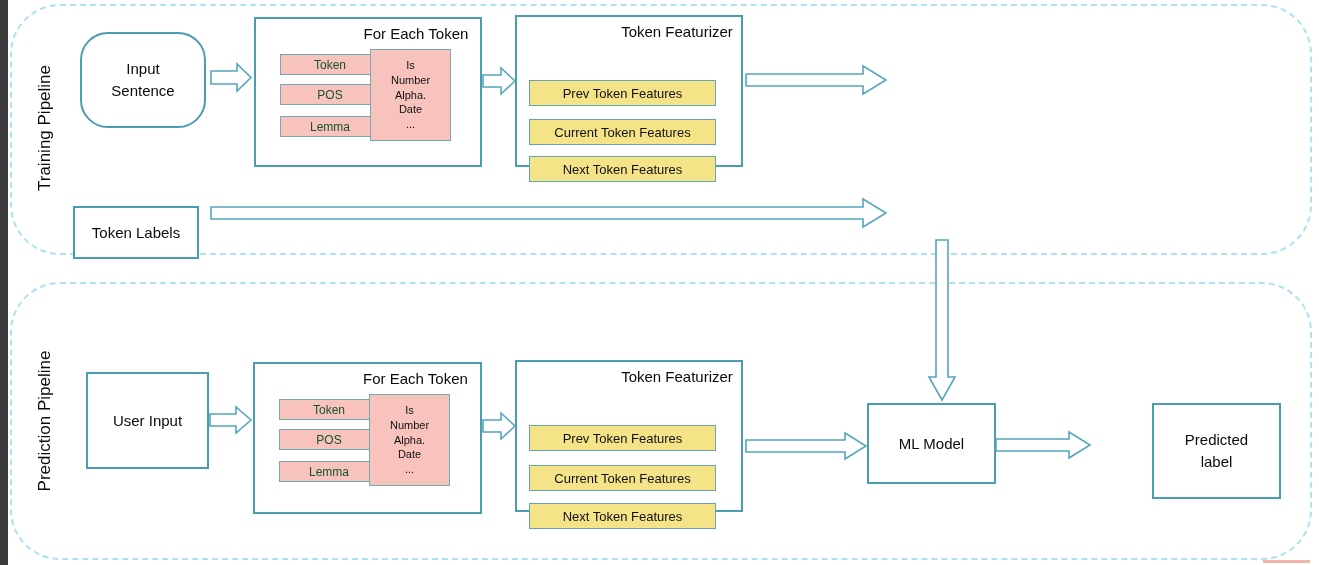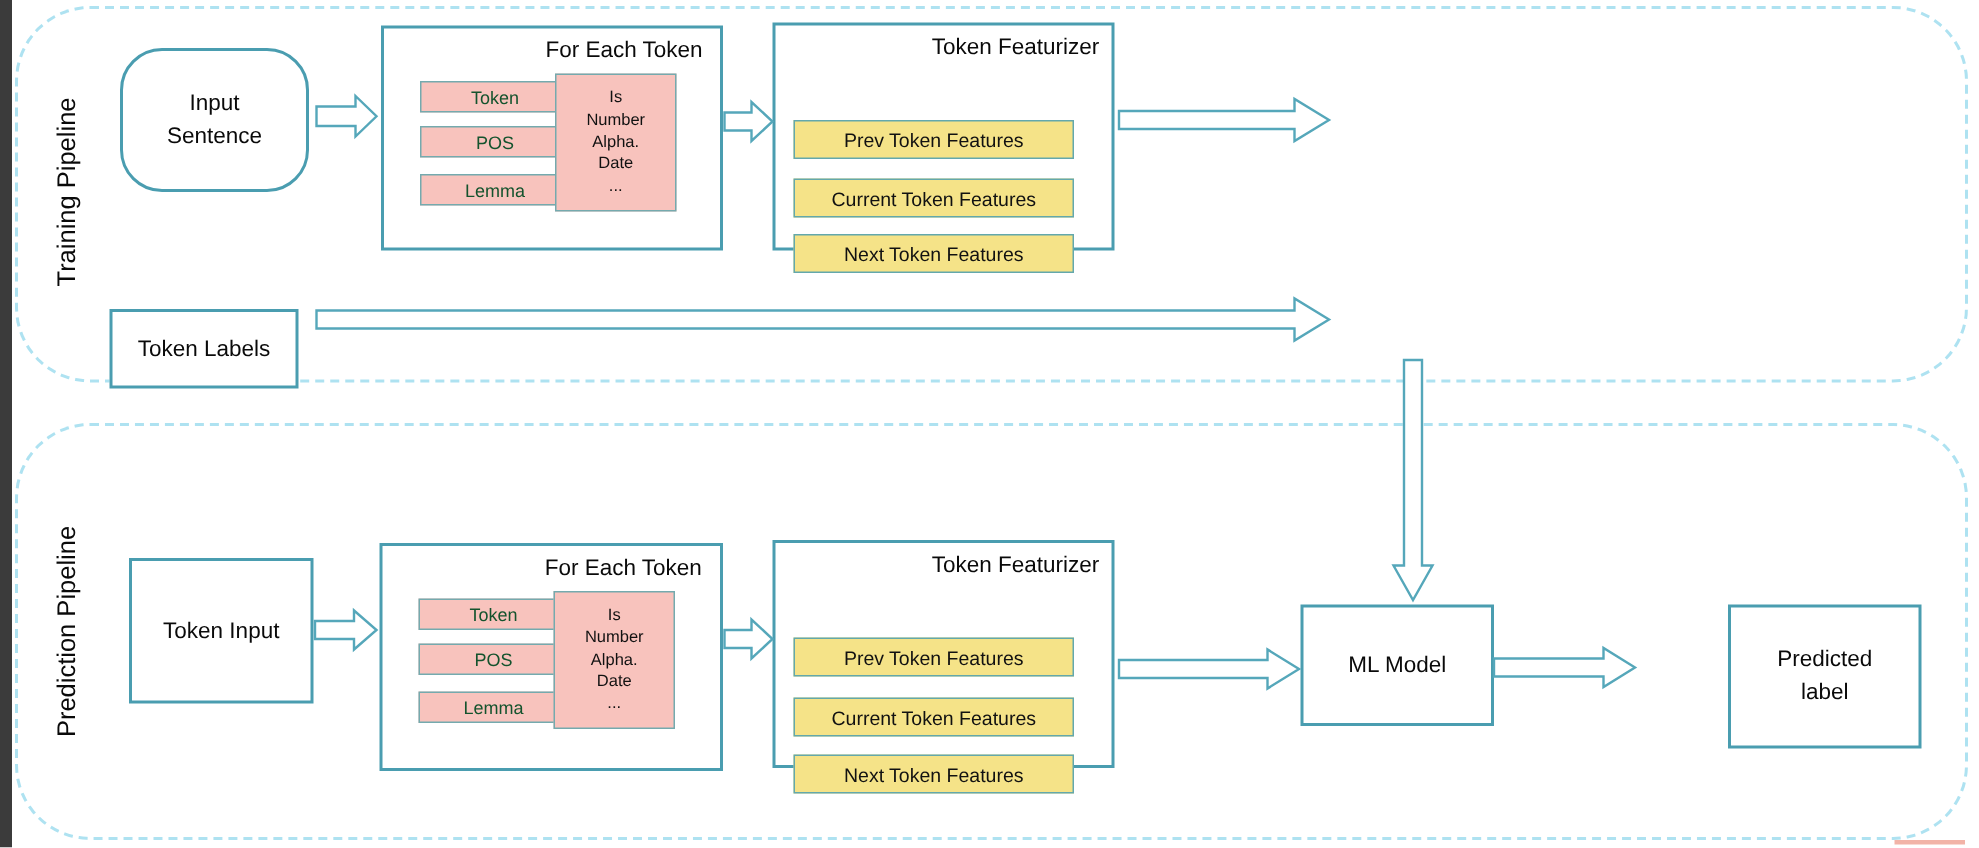--- a/index.html
+++ b/index.html
@@ -101,21 +101,21 @@
     <div class="feature-box" style="top:78px;">Current Token Features</div>
     <div class="feature-box" style="top:115px;">Next Token Features</div>
   </div>
 
 
   <div class="box" style="left:73px; top:186px; width:126px; height:53px;margin-top:20px;">
     <span class="wrap">Token Labels</span>
   </div>
 
   <div class="box" style="left:86px; top:372px; width:123px; height:97px;">
-    <span class="wrap">Token Input</span>
+    <span class="wrap">User Input</span>
   </div>
 
   <div class="group-box" style="left:253px; top:362px; width:229px; height:152px;">
     <div class="group-title">For Each Token</div>
     <div class="attr-box" style="top:35px;">Token</div>
     <div class="attr-box" style="top:65px;">POS</div>
     <div class="attr-box" style="top:97px;">Lemma</div>
     <div class="checks-box">
       <span>Is</span>
       <span>Number</span>

